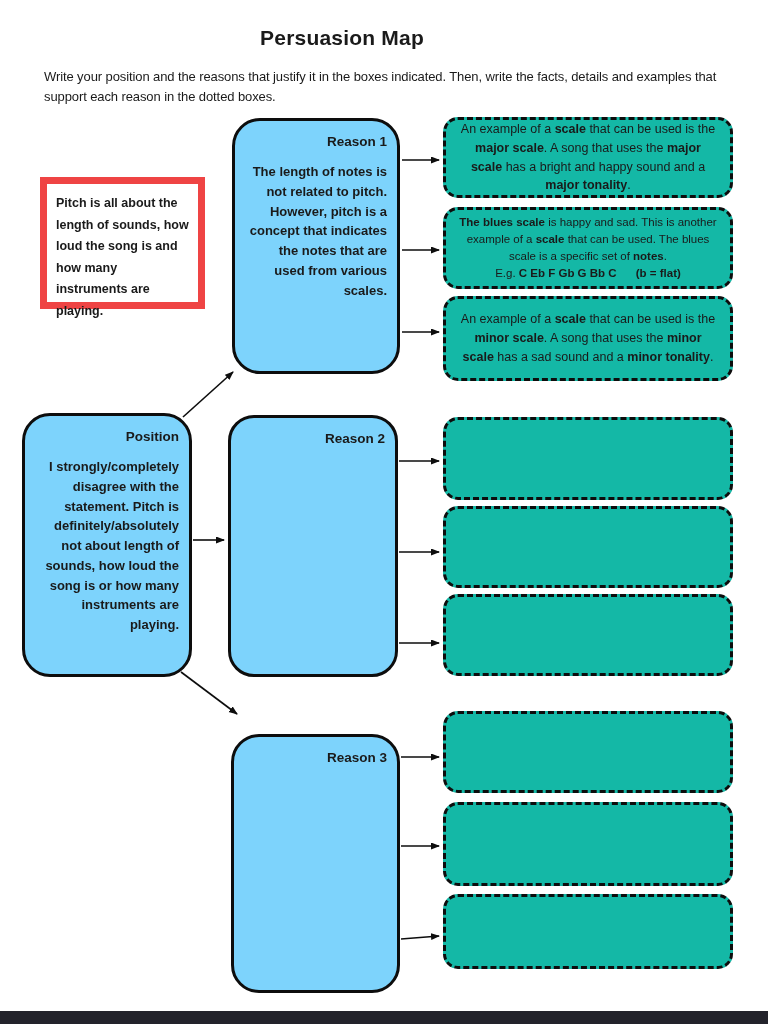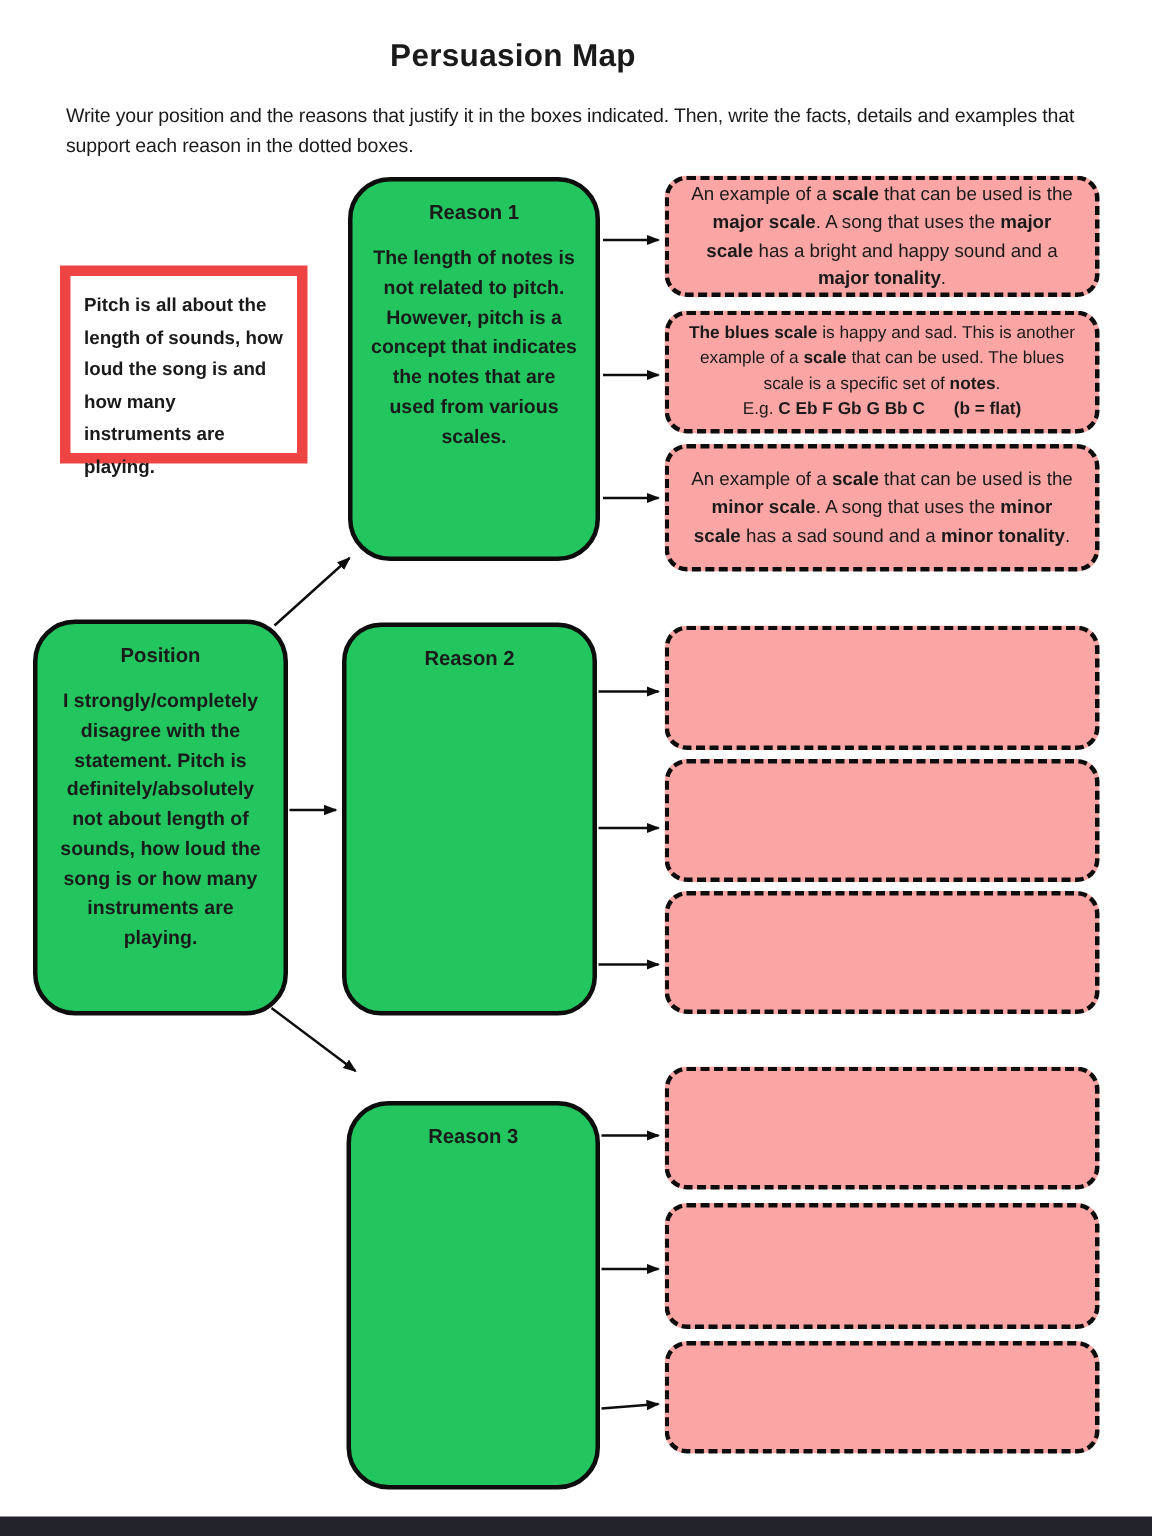--- a/index.html
+++ b/index.html
@@ -17,31 +17,31 @@
     position:absolute; top:67px; left:44px; width:706px;
     font-size:13px; line-height:1.54; letter-spacing:-0.1px;
   }
   .statement-box {
     position:absolute; left:40px; top:177px; width:165px; height:132px;
     border:7px solid #ef4444; background:#fff; padding:9px 9px;
     font-size:12.5px; font-weight:700; line-height:1.72; text-align:left;
   }
   .round-box {
     position:absolute; border:3px solid #0d0d0d; border-radius:28px;
-    background:#22c55e; padding:13px 10px 8px 10px; text-align:center;
+    background:#7dd3fc; padding:13px 10px 8px 10px; text-align:right;
   }
   .round-box .box-title { font-size:13.5px; font-weight:700; margin-bottom:13px; }
   .round-box .box-body  { font-size:13px;  font-weight:700; line-height:1.52; }
   #reason1-box  { left:232px; top:118px; width:168px; height:256px; }
   #position-box { left:22px;  top:413px; width:170px; height:264px; }
   #reason2-box  { left:228px; top:415px; width:170px; height:262px;border-radius:26px; }
   #reason3-box  { left:231px; top:714px; width:169px; height:259px;margin-top:20px; }
   .fact-box {
     position:absolute; left:443px; width:290px;
-    border:3px dashed #0d0d0d; border-radius:15px; background:#fca5a5;
+    border:3px dashed #0d0d0d; border-radius:15px; background:#14b8a6;
     display:flex; align-items:center; justify-content:center;
     text-align:center; padding:4px 13px; line-height:1.5;
   }
   #fact-1a { top:117px; height:81px; font-size:12.5px; }
   #fact-1b { top:207px; height:82px; font-size:11.5px; }
   #fact-1c { top:296px; height:85px; font-size:12.5px; }
   #fact-2a { top:417px; height:83px; }
   #fact-2b { top:506px; height:82px; }
   #fact-2c { top:594px; height:82px; }
   #fact-3a { top:711px; height:82px; }

